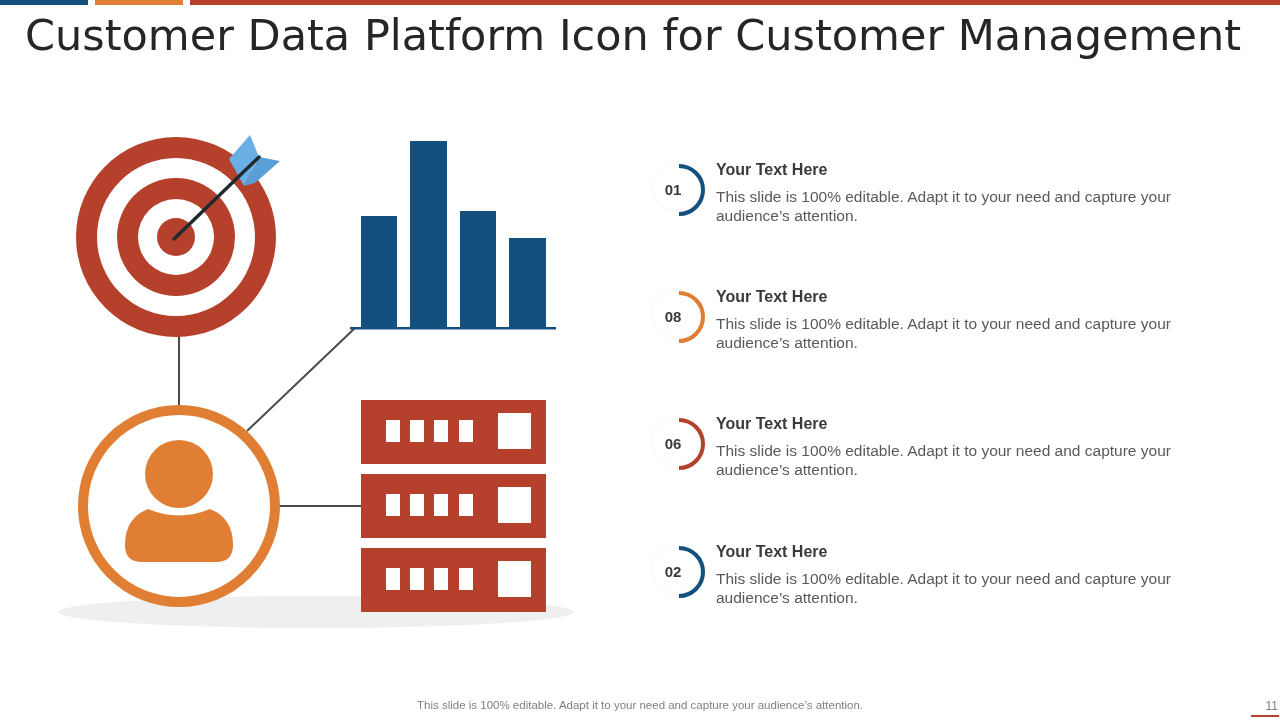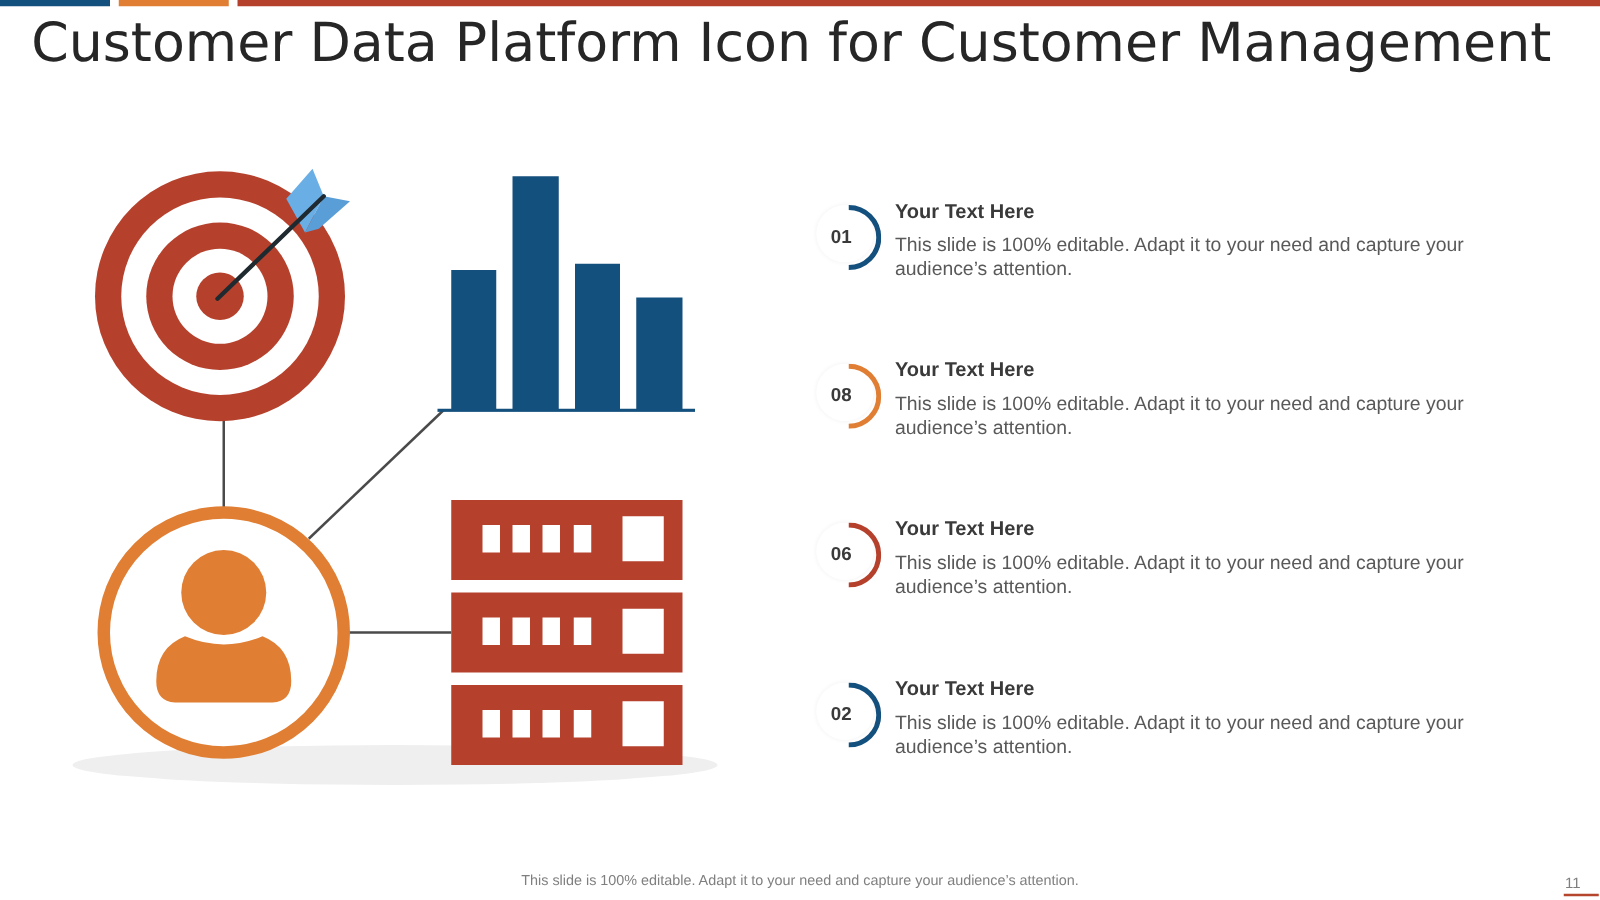--- a/index.html
+++ b/index.html
@@ -31,21 +31,21 @@
   }
   .item .desc {
     position: absolute; left: 66px; top: 23px; width: 480px; font-size: 15.5px; line-height: 19px;
     color: #595959;
   }
   .footer {
     position: absolute; left: 0; width: 1280px; top: 699px; text-align: center;
     font-size: 11.5px; color: #7f7f7f;
   }
   .pagenum {
-    position: absolute; left: 1252px; top: 699px; width: 26px; text-align: left;
+    position: absolute; left: 1252px; top: 699px; width: 26px; text-align: right;
     font-size: 12px; color: #7f7f7f;
   }
   .pagenum-line { position: absolute; left: 1251px; top: 715px; width: 28px; height: 2px; background: #b5452c; }
 </style>
 </head>
 <body>
 
 <div class="topbar" style="left:0;width:88px;background:#14507e;"></div>
 <div class="topbar" style="left:95px;width:88px;background:#e07f34;"></div>
 <div class="topbar" style="left:190px;width:1090px;background:#b5412c;"></div>

